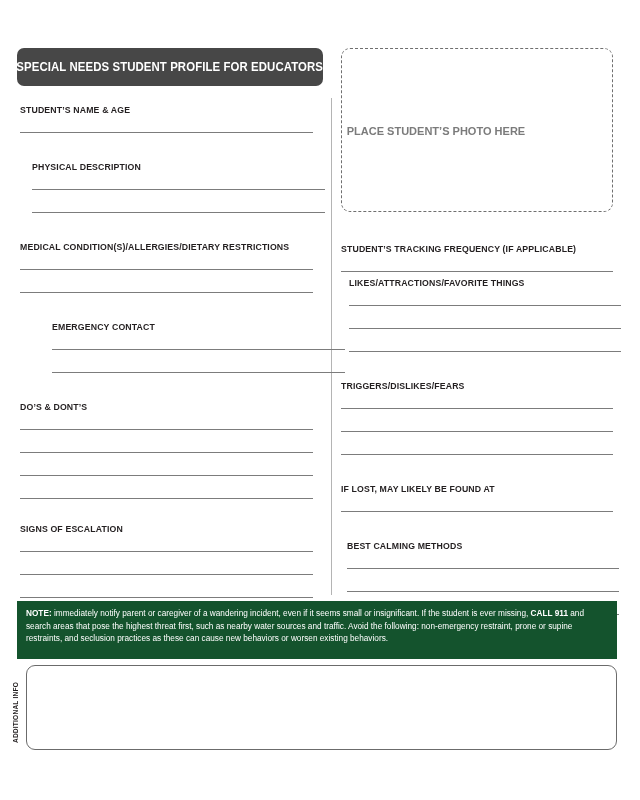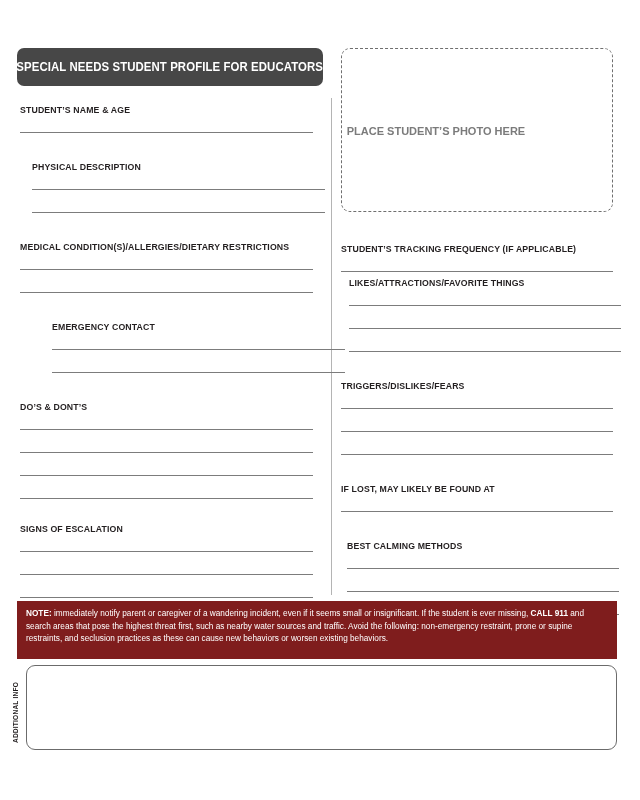--- a/index.html
+++ b/index.html
@@ -112,21 +112,21 @@
     width: 100%;
   }
 
   
   .note-box {
     position: absolute;
     left: 17px;
     top: 601px;
     width: 600px;
     height: 58px;
-    background: #7f1d1d;
+    background: #14532d;
     box-sizing: border-box;
     padding: 6px 8px 5px 9px;
   }
   .note-text {
     color: #ffffff;
     font-size: 8.5px;
     line-height: 12.6px;
     transform: scaleX(0.97);
     transform-origin: left top;
     text-align: left;

